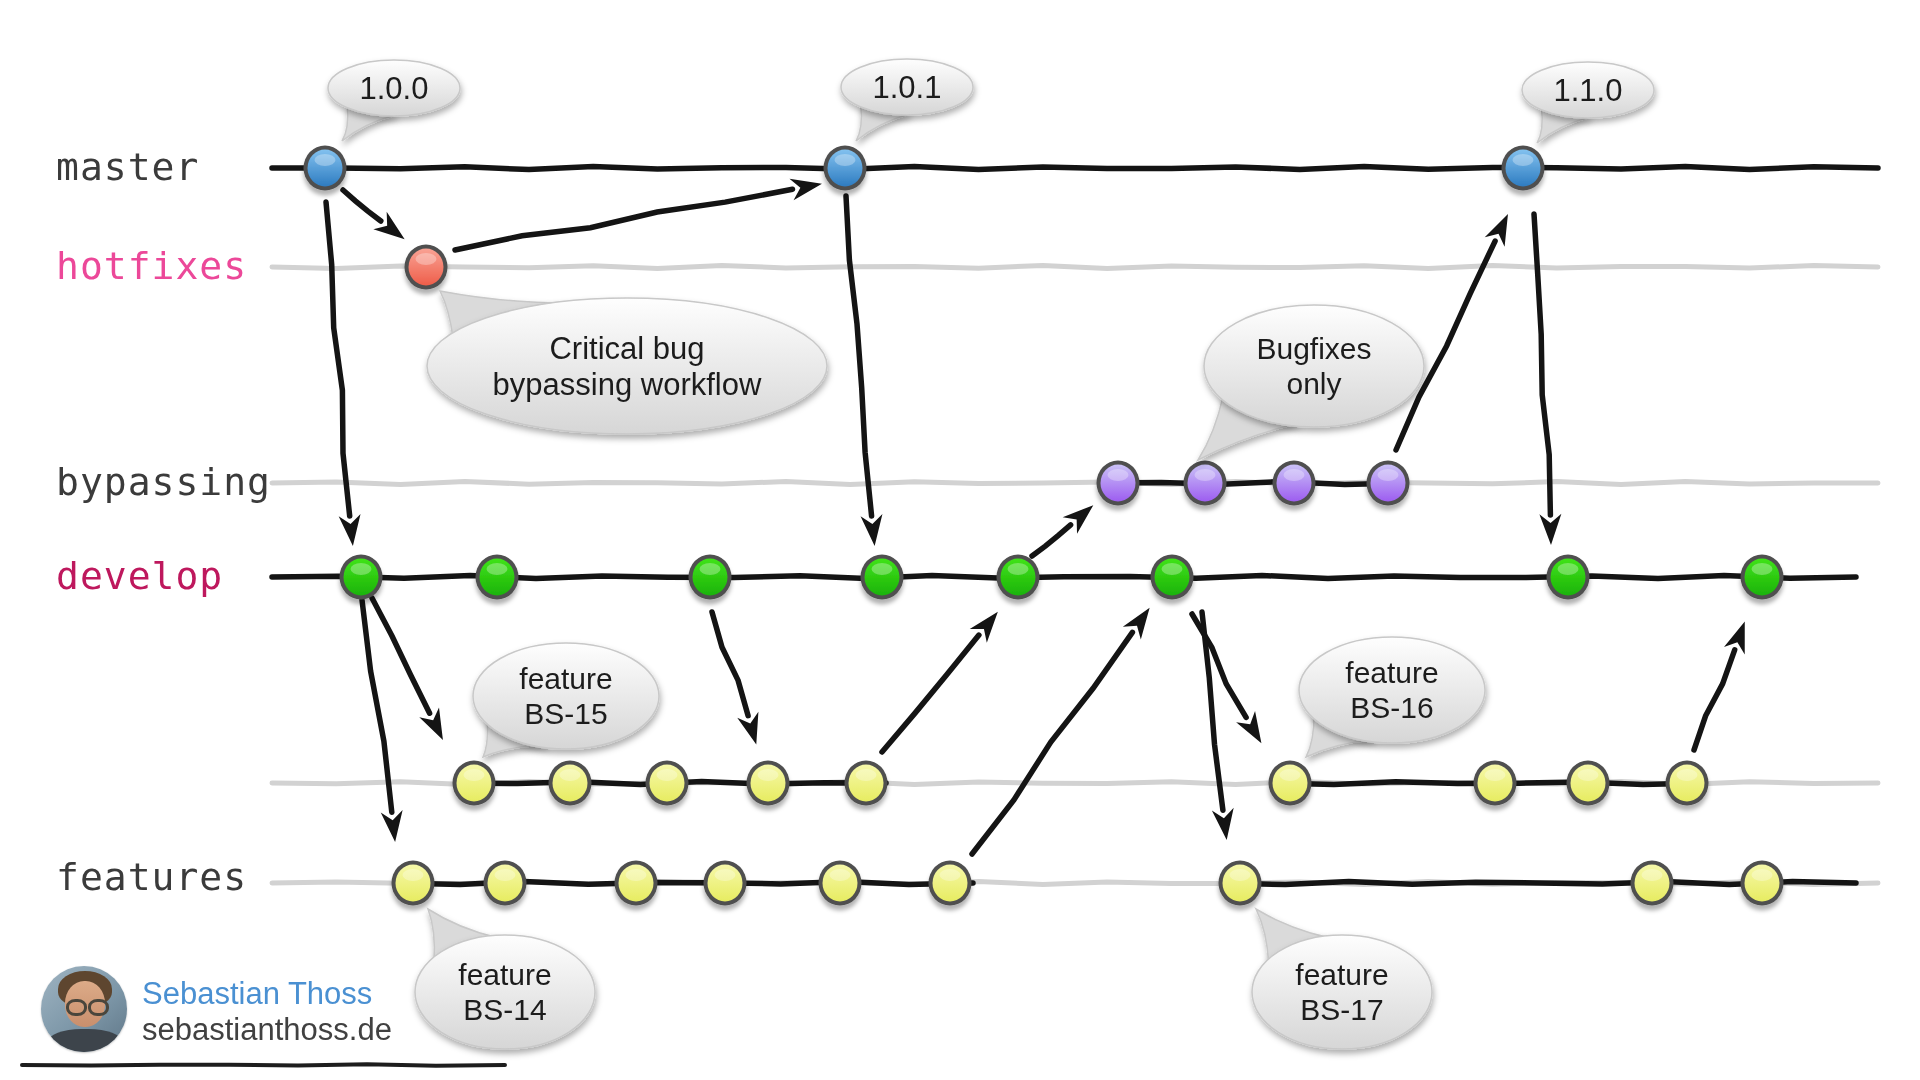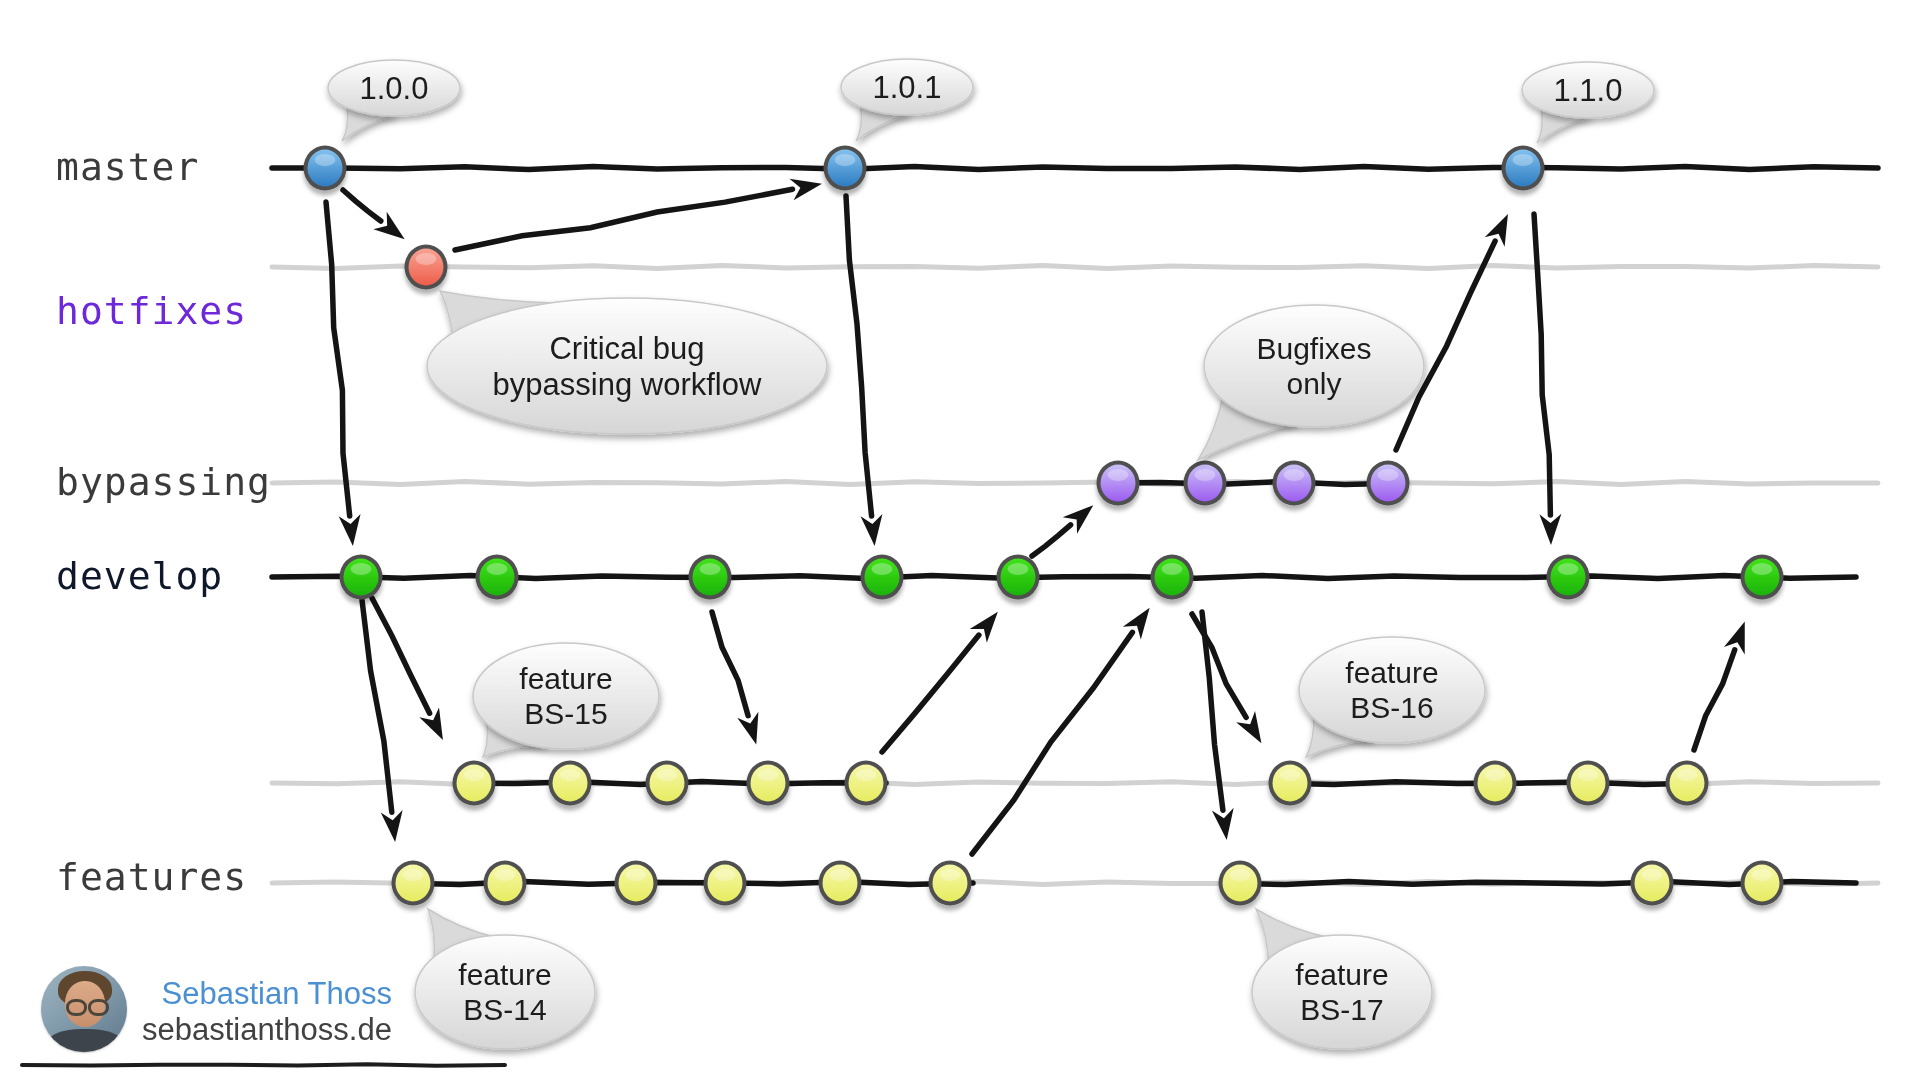--- a/index.html
+++ b/index.html
@@ -12,21 +12,21 @@
   .credit{position:absolute;left:41px;top:966px;display:flex;gap:15px;}
   .avatar{width:86px;height:86px;border-radius:50%;overflow:hidden;position:relative;
     background:linear-gradient(140deg,#9fb4c2 0%,#7d97a8 55%,#5f7687 100%);
     box-shadow:0 1px 2px rgba(0,0,0,.25);flex:0 0 auto;}
   .av-hair{position:absolute;left:17px;top:5px;width:54px;height:36px;border-radius:50% 50% 42% 42%;background:#5e462f;}
   .av-face{position:absolute;left:24px;top:15px;width:40px;height:46px;border-radius:48%;
     background:linear-gradient(#dcab88,#c98f6d);}
   .av-lens{position:absolute;width:15px;height:11px;border:3px solid #4a463c;border-radius:45%;top:33px;}
   .av-lens.left{left:25px;} .av-lens.right{left:47px;}
   .av-shirt{position:absolute;left:7px;top:63px;width:74px;height:28px;border-radius:45% 45% 0 0;background:#3d444b;}
-  .credit-text{display:flex;flex-direction:column;justify-content:center;padding-top:6px;text-align:right;}
+  .credit-text{display:flex;flex-direction:column;justify-content:center;padding-top:6px;}
   .credit-name{font-size:31px;line-height:36px;}
   .credit-site{font-size:31px;line-height:36px;}
 </style>
 </head>
 <body>
 
 <div id="stage">
   <svg id="diagram-svg" viewBox="0 0 1920 1080">
       <defs>
         <linearGradient id="g-blue" x1="0" y1="0" x2="0" y2="1">
@@ -307,23 +307,23 @@
       <g>
         <path d="M1268.6684362774743,964.1568646783587 Q1267.1953344223261,931.5416130573881 1256,909 Q1288.565708068992,928.692881440047 1330.8536487051622,938.3121243165114 Z" fill="#dadada" stroke="#c8c8c8" stroke-width="1.5" filter="url(#f-bubble)"></path>
         <ellipse cx="1342" cy="992" rx="90" ry="57" fill="url(#g-bubble)" stroke="#c8c8c8" stroke-width="1.5" filter="url(#f-bubble)"></ellipse>
         <text x="1342" y="985.3" text-anchor="middle" fill="#1c1c1c" font-family="&quot;Liberation Sans&quot;,&quot;DejaVu Sans&quot;,sans-serif" font-size="30">feature</text>
         <text x="1342" y="1020.3" text-anchor="middle" fill="#1c1c1c" font-family="&quot;Liberation Sans&quot;,&quot;DejaVu Sans&quot;,sans-serif" font-size="30">BS-17</text>
       </g>
       <path d="M22,1065 L91.0,1065.5 L160.0,1064.8 L229.0,1064.8 L298.0,1065.6 L367.0,1064.2 L436.0,1065.8 L505.0,1065.0" fill="none" stroke="#1d1d1d" stroke-width="4" stroke-linecap="round"></path>
     </svg>
 
   <div class="branch-label" style="top: 168px; color: rgb(59, 59, 59);">master</div>
-  <div class="branch-label" style="top: 267px; color: #6d28d9; margin-top: 45px;">hotfixes</div>
+  <div class="branch-label" style="top: 267px; color: #ec4899;">hotfixes</div>
   <div class="branch-label" style="top: 483px; color: rgb(59, 59, 59);">bypassing</div>
-  <div class="branch-label" style="top: 577px; color: #0f172a;">develop</div>
+  <div class="branch-label" style="top: 577px; color: #be185d;">develop</div>
   <div class="branch-label" style="top: 838px; color: rgb(59, 59, 59); margin-top: 40px;">features</div>
 
   <div class="credit">
     <div class="avatar">
       <div class="av-hair"></div>
       <div class="av-face"></div>
       <div class="av-lens left"></div>
       <div class="av-lens right"></div>
       <div class="av-shirt"></div>
     </div>

